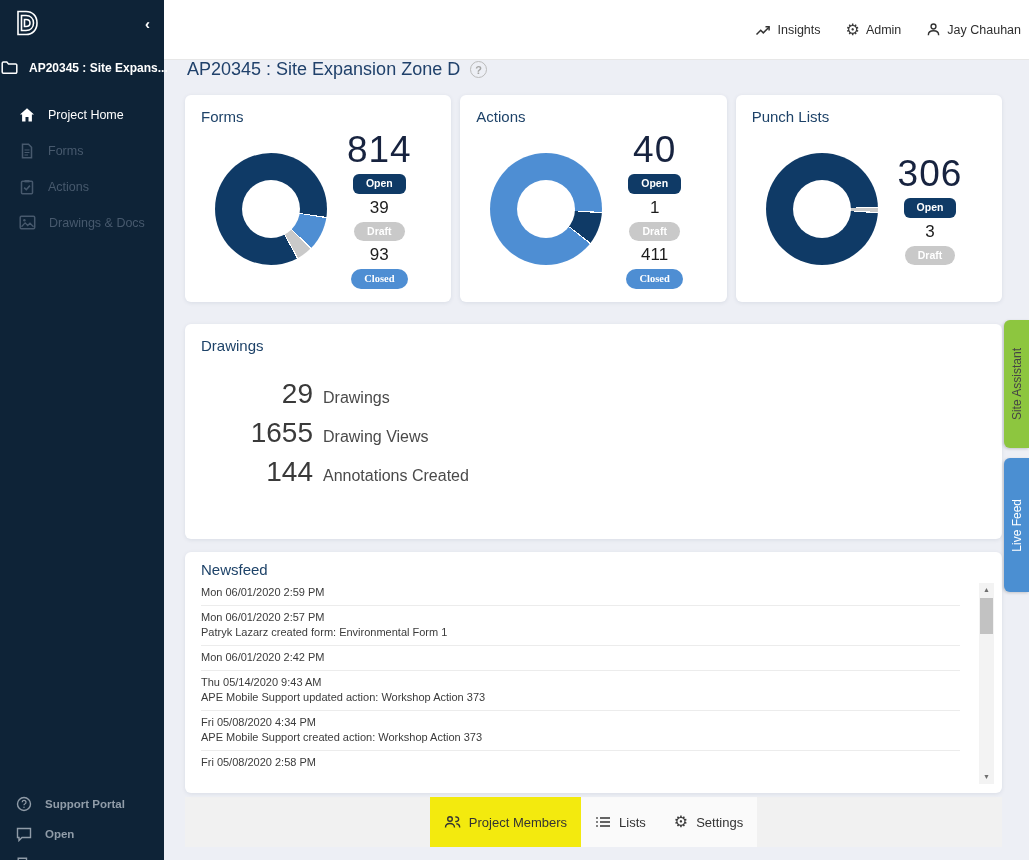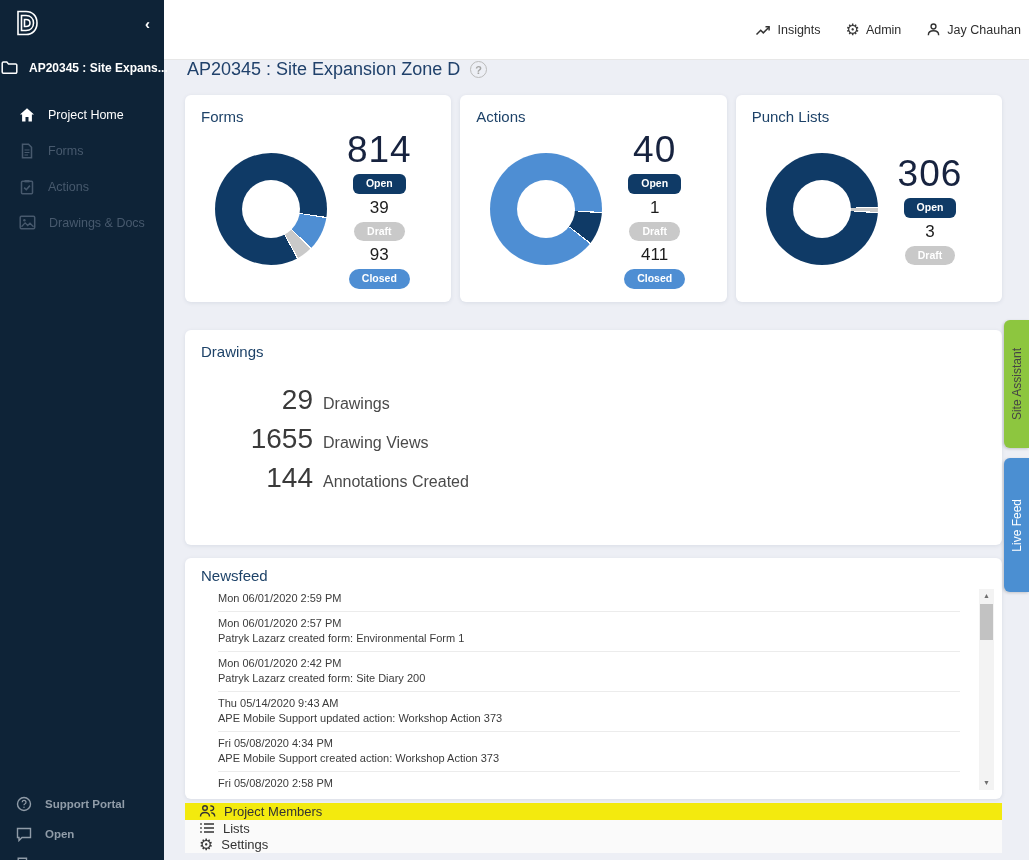--- a/index.html
+++ b/index.html
@@ -45,42 +45,42 @@
   .donut-forms   { background:conic-gradient(#0f3a66 0deg 98deg,#fff 98deg 99.5deg,#4e8ed3 99.5deg 134deg,#fff 134deg 135.5deg,#c9c9c9 135.5deg 151deg,#fff 151deg 152.5deg,#0f3a66 152.5deg 360deg); }
   .donut-actions { background:conic-gradient(#4e8ed3 0deg 93deg,#fff 93deg 94.5deg,#0f3a66 94.5deg 127deg,#fff 127deg 128.5deg,#4e8ed3 128.5deg 360deg); }
   .donut-punch   { background:conic-gradient(#0f3a66 0deg 87.5deg,#fff 87.5deg 89deg,#c9c9c9 89deg 93deg,#fff 93deg 94.5deg,#0f3a66 94.5deg 360deg); }
 
   .stats { display:flex; flex-direction:column; align-items:center; gap:3px; min-width:88px; }
   .big-number { font-size:37px; color:#17233f; letter-spacing:1px; }
   .count { font-size:17px; color:#1c1c1c; padding:1px 0; }
   .pill { font-size:10.5px; font-weight:bold; color:#fff; padding:4px 13px; border-radius:12px; line-height:1.1; }
   .pill-open   { background:#0f3a66;border-radius:6px; }
   .pill-draft  { background:#c9c9c9; }
-  .pill-closed { background:#4e8ed3; }
-
-  
-  .drawings-card { margin-top:28px; height:215px; padding:13px 16px; }
+  .pill-closed { background:#4e8ed3;font-family:Liberation Serif, serif; }
+
+  
+  .drawings-card { margin-top:22px; height:215px; padding:13px 16px; }
   .draw-stats { margin-top:24px; display:flex; flex-direction:column; gap:7px; }
   .draw-row { display:flex; align-items:baseline; gap:10px; }
   .draw-num { width:112px; text-align:right; font-size:28px; color:#3a3a3a; }
   .draw-label { font-size:16px; color:#4a4a4a; }
 
   
   .newsfeed-card { margin-top:13px; height:241px; padding:9px 16px; position:relative; overflow:hidden; }
   .feed-list { margin-top:3px; margin-right:26px; }
-  .feed-item { padding:4px 0 5px; border-bottom:1px solid #ececec;margin-left:17px; }
+  .feed-item { padding:4px 0 5px; border-bottom:1px solid #ececec; }
   .feed-item:last-child { border-bottom:none; }
   .feed-time, .feed-text { font-size:11px; line-height:15px; color:#3b3b3b; }
   .scrollbar { position:absolute; top:31px; bottom:9px; right:8px; width:15px; background:#f3f3f3; }
   .sb-arrow { position:absolute; left:0; width:15px; height:14px; font-size:7px; color:#6f6f6f; text-align:center; line-height:14px; cursor:pointer; }
   .sb-up { top:0; } .sb-down { bottom:0; }
   .sb-thumb { position:absolute; top:15px; left:1px; width:13px; height:36px; background:#c2c2c2; cursor:pointer; }
 
   
-  .footer-bar { margin-top:4px; height:50px; background:#f1f1f1; display:flex; justify-content:center;flex-direction:column; }
+  .footer-bar { margin-top:4px; height:50px; background:#f1f1f1; display:flex; justify-content:center; }
   .fbtn { display:flex; align-items:center; gap:8px; padding:0 14px; font-size:13px; color:#333; cursor:pointer; height:100%; }
   .fbtn-members   { background:#f3ea0e; }
   .fbtn-lists     { background:#fafafa; }
   .fbtn-templates { background:#e8e8e8; }
   .fbtn-settings  { background:#fafafa; }
 
   
   .side-tab { position:absolute; right:0; width:25px; border-radius:6px 0 0 6px; display:flex; align-items:center; justify-content:center; z-index:12; box-shadow:-1px 1px 3px rgba(0,0,0,.18); cursor:pointer; }
   .tab-text { writing-mode:vertical-rl; transform:rotate(180deg); font-size:12px; }
   .tab-assistant { top:320px; height:128px; background:#8dc63f; color:#454545; }
@@ -288,21 +288,20 @@
     <div class="feed-list">
       <div class="feed-item">
         <div class="feed-time">Mon 06/01/2020 2:59 PM</div>
       </div>
       <div class="feed-item">
         <div class="feed-time">Mon 06/01/2020 2:57 PM</div>
         <div class="feed-text">Patryk Lazarz created form: Environmental Form 1</div>
       </div>
       <div class="feed-item">
         <div class="feed-time">Mon 06/01/2020 2:42 PM</div>
-        <div class="feed-text">Patryk Lazarz created form: Site Diary 200</div>
       </div>
       <div class="feed-item">
         <div class="feed-time">Thu 05/14/2020 9:43 AM</div>
         <div class="feed-text">APE Mobile Support updated action: Workshop Action 373</div>
       </div>
       <div class="feed-item">
         <div class="feed-time">Fri 05/08/2020 4:34 PM</div>
         <div class="feed-text">APE Mobile Support created action: Workshop Action 373</div>
       </div>
       <div class="feed-item">

